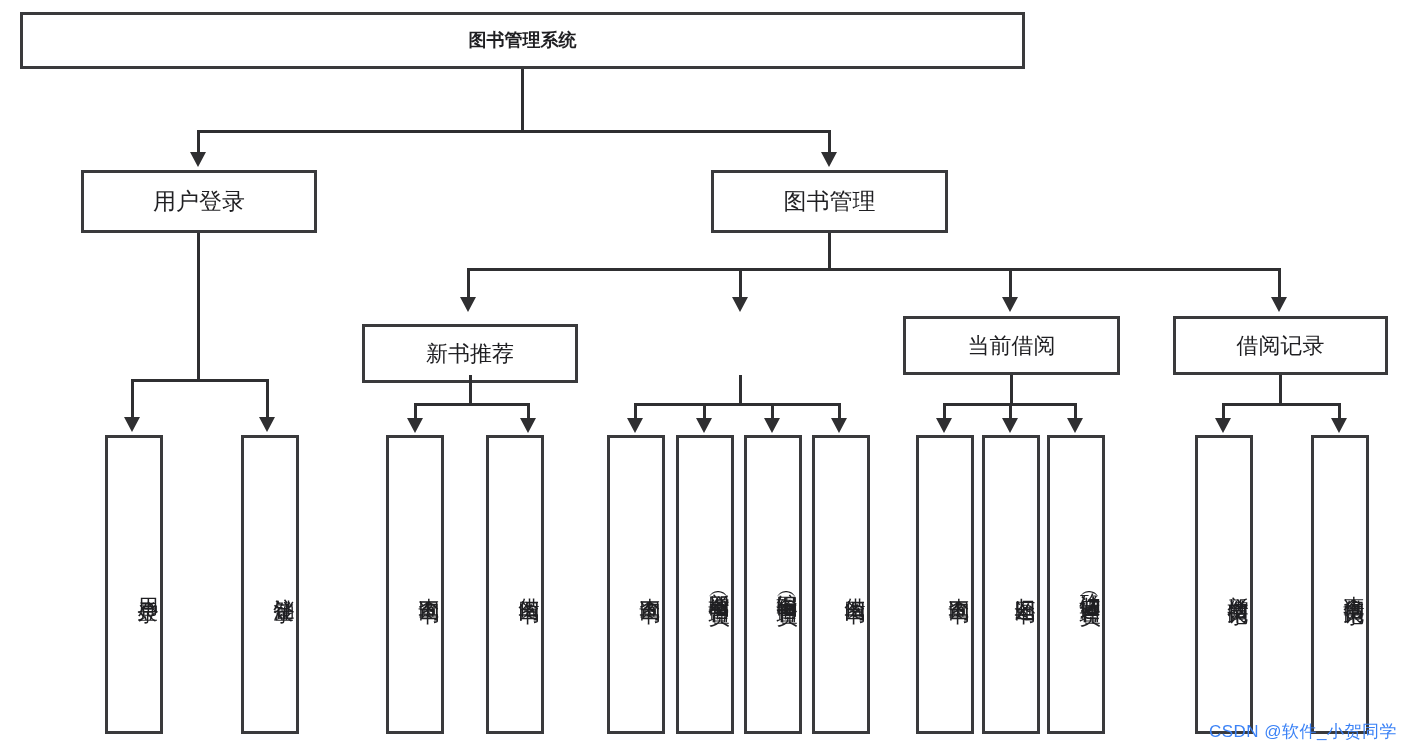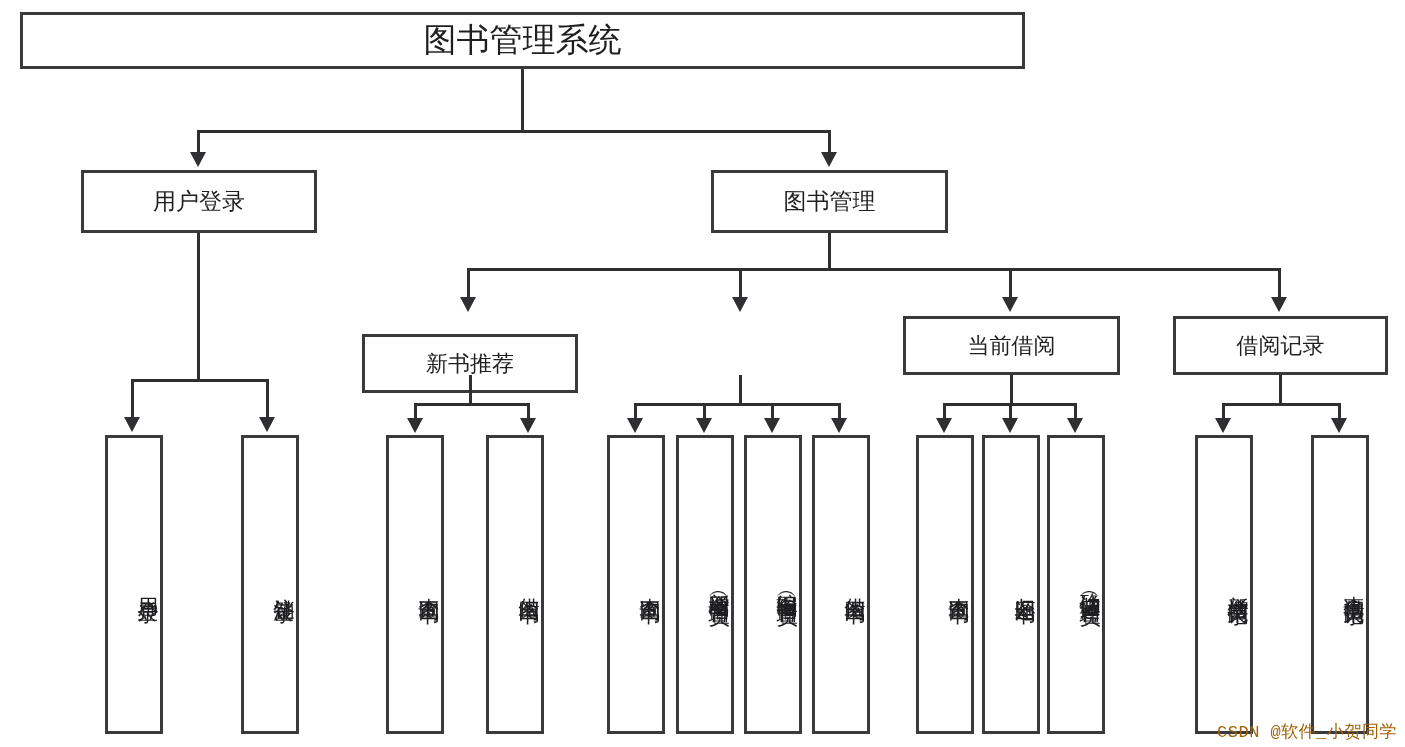--- a/index.html
+++ b/index.html
@@ -25,21 +25,22 @@
     border: 3px solid #3a3a3c;
     background: #ffffff;
     display: flex;
     align-items: center;
     justify-content: center;
     color: #1f1f22;
     line-height: 1.18;
     text-align: center;
   }
   .node.root {
-    font-size: 33px;
+    font-size: 18px;
+    font-weight: bold;
   }
   .node.lvl2 {
     font-size: 23px;
   }
   .node.lvl3 {
     font-size: 22px;
   }
   .node.leaf {
     font-size: 21px;
     writing-mode: vertical-rl;
@@ -69,25 +70,24 @@
     border-left: 8px solid transparent;
     border-right: 8px solid transparent;
     border-top: 15px solid #2f2f31;
   }
   
   #watermark {
     position: absolute;
     right: 8px;
     bottom: 4px;
     font-size: 17px;
-    color: #a16207;
+    color: #3b82f6;
     letter-spacing: 0.5px;
     white-space: nowrap;
     pointer-events: none;
-    font-family: Liberation Mono, monospace;
   }
 </style>
 </head>
 <body>
 
 <div id="canvas">
 
   <div class="node root" style="left:20px; top:12px; width:1005px; height:57px;">
     <span>图书管理系统</span>
   </div>
@@ -120,21 +120,21 @@
   <div class="conn h" style="left:467px; top:268px; width:814px; height:3px;"></div>
   <div class="conn v" style="left:467px; top:268px; width:3px; height:33px;"></div>
   <div class="arrow" style="left:460px; top:297px;"></div>
   <div class="conn v" style="left:739px; top:268px; width:3px; height:33px;"></div>
   <div class="arrow" style="left:732px; top:297px;"></div>
   <div class="conn v" style="left:1009px; top:268px; width:3px; height:33px;"></div>
   <div class="arrow" style="left:1002px; top:297px;"></div>
   <div class="conn v" style="left:1278px; top:268px; width:3px; height:33px;"></div>
   <div class="arrow" style="left:1271px; top:297px;"></div>
 
-  <div class="node lvl3" style="left:362px; top:334px; width:216px; height:59px;">
+  <div class="node lvl3" style="left:362px; top:324px; width:216px; height:59px;">
     <span>新书推荐</span>
   </div>
   <div class="node lvl3" style="left:903px; top:316px; width:217px; height:59px;">
     <span>当前借阅</span>
   </div>
   <div class="node lvl3" style="left:1173px; top:316px; width:215px; height:59px;">
     <span>借阅记录</span>
   </div>
 
   <div class="conn v" style="left:469px; top:375px; width:3px; height:30px;"></div>

